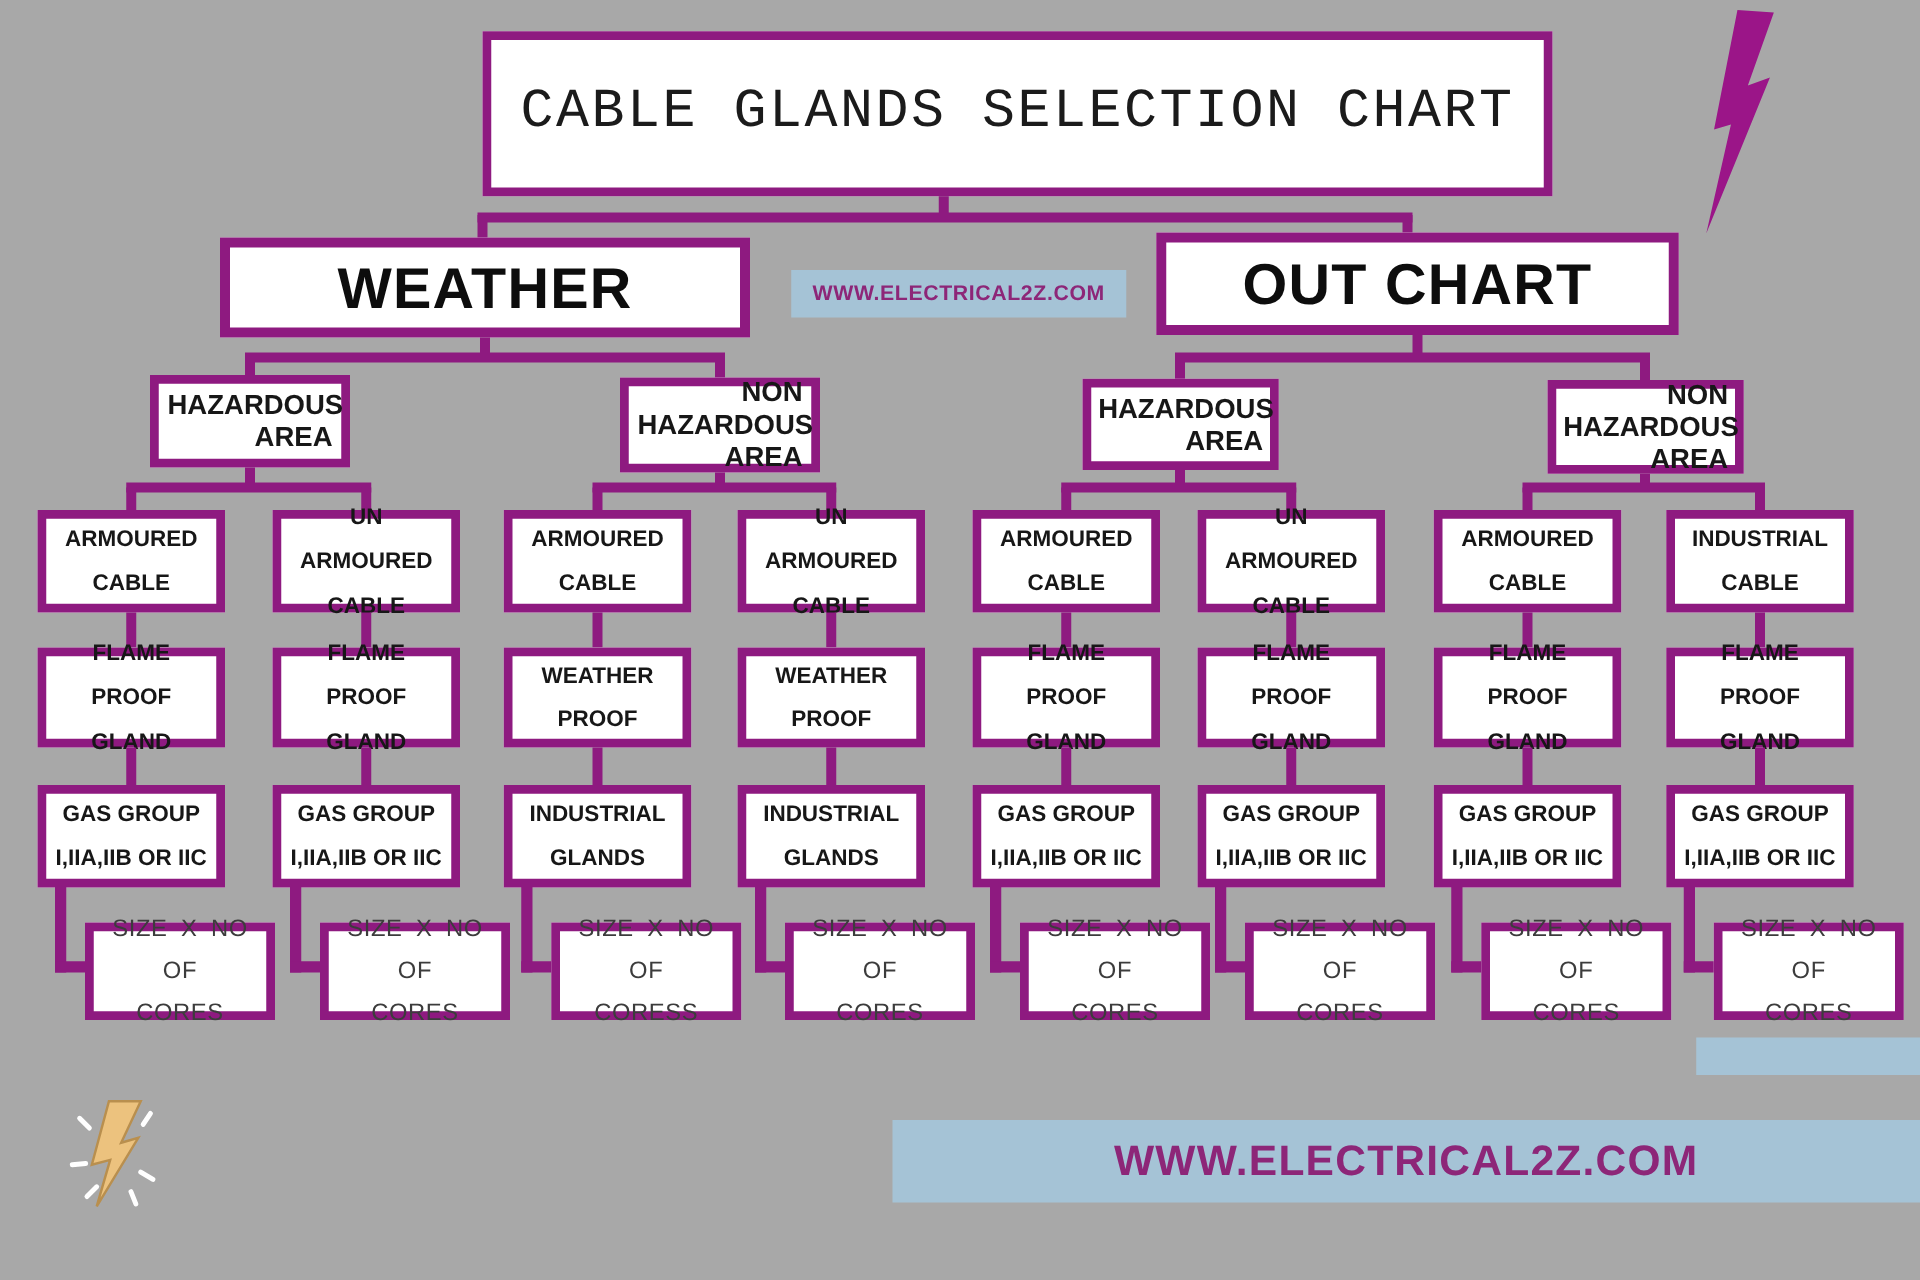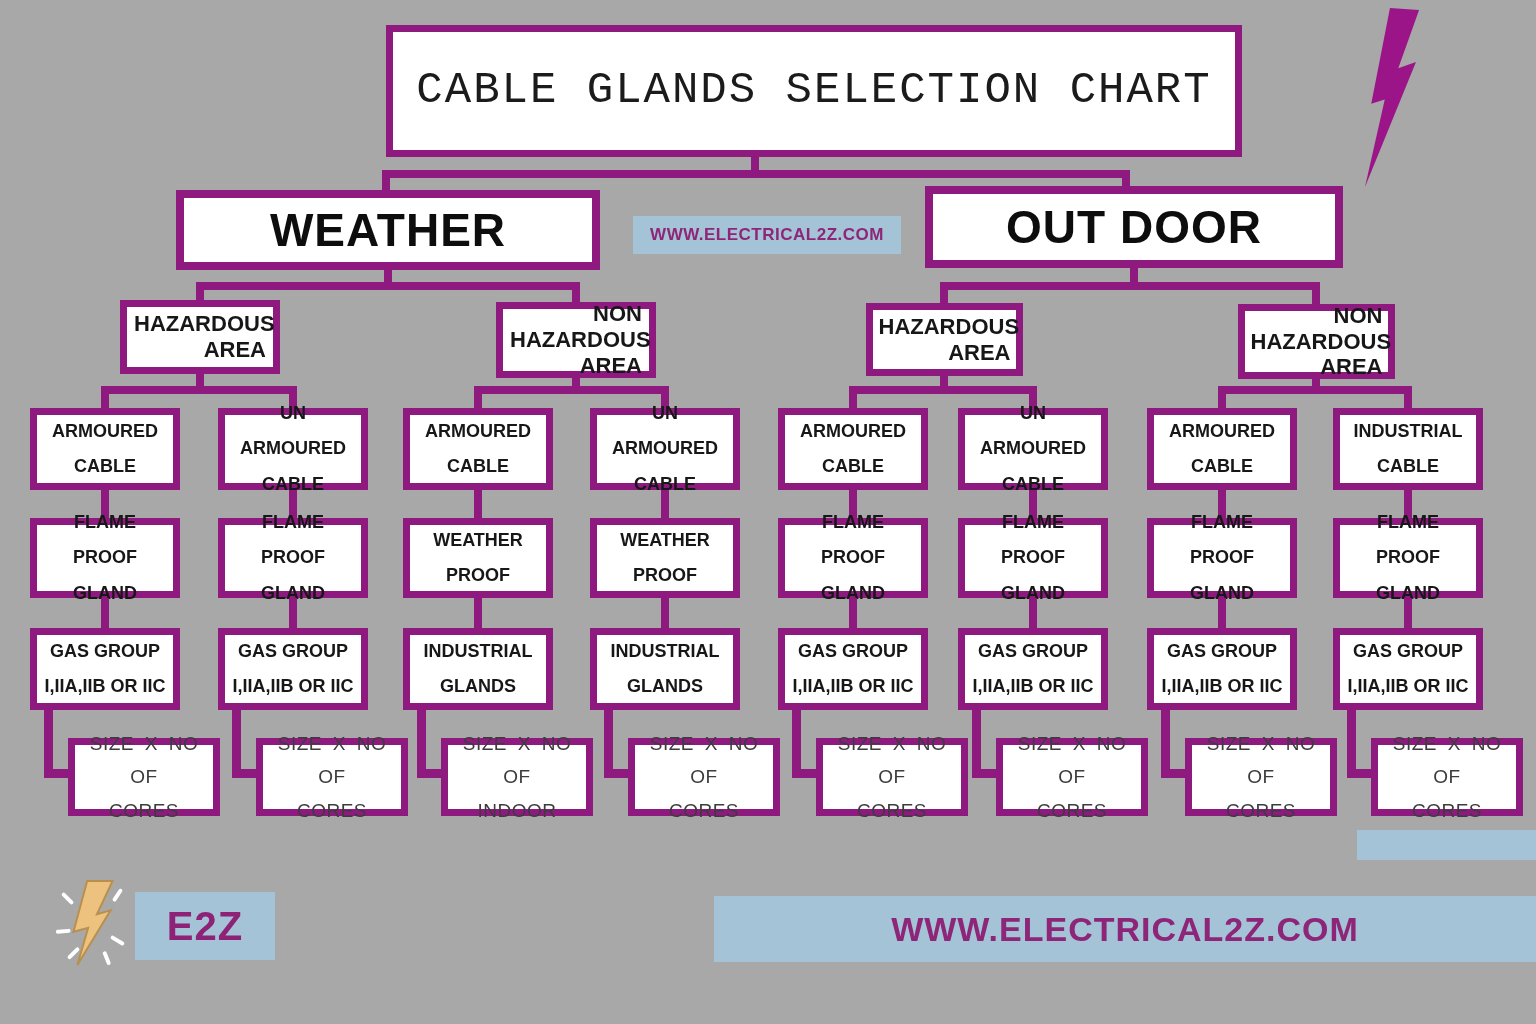--- a/index.html
+++ b/index.html
@@ -53,21 +53,21 @@
 
   <div class="cv" style="left:751px; top:157px; height:15px;"></div>
   <div class="ch" style="left:382px; top:170px; width:748px;"></div>
   <div class="cv" style="left:382px; top:172px; height:20px;"></div>
   <div class="cv" style="left:1122px; top:172px; height:16px;"></div>
 
   <div class="fbox branch-box" style="left:176px; top:190px; width:424px; height:80px;">
     <span>WEATHER</span>
   </div>
   <div class="fbox branch-box" style="left:925px; top:186px; width:418px; height:82px;">
-    <span>OUT DOOR</span>
+    <span>OUT CHART</span>
   </div>
 
   <div class="blue-strip mid-banner" style="left:633px; top:216px; width:268px; height:38px;">
     <span>WWW.ELECTRICAL2Z.COM</span>
   </div>
 
   <div class="cv" style="left:384px; top:270px; height:14px;"></div>
   <div class="ch" style="left:196px; top:282px; width:384px;"></div>
   <div class="cv" style="left:196px; top:284px; height:18px;"></div>
   <div class="cv" style="left:572px; top:284px; height:20px;"></div>
@@ -316,21 +316,21 @@
   </div>
   <div class="fbox size-box" style="left:256px; top:738px; width:152px; height:78px;">
     <span class="inner">
         <span class="ln">SIZE X NO OF</span>
         <span class="ln">CORES</span>
       </span>
   </div>
   <div class="fbox size-box" style="left:441px; top:738px; width:152px; height:78px;">
     <span class="inner">
         <span class="ln">SIZE X NO OF</span>
-        <span class="ln">INDOOR</span>
+        <span class="ln">CORESS</span>
       </span>
   </div>
   <div class="fbox size-box" style="left:628px; top:738px; width:152px; height:78px;">
     <span class="inner">
         <span class="ln">SIZE X NO OF</span>
         <span class="ln">CORES</span>
       </span>
   </div>
   <div class="fbox size-box" style="left:816px; top:738px; width:152px; height:78px;">
     <span class="inner">
@@ -364,21 +364,18 @@
       <line x1="14" y1="18" x2="22" y2="26"></line>
       <line x1="72" y1="14" x2="66" y2="23"></line>
       <line x1="8" y1="56" x2="19" y2="55"></line>
       <line x1="74" y1="68" x2="64" y2="62"></line>
       <line x1="20" y1="82" x2="28" y2="74"></line>
       <line x1="60" y1="88" x2="56" y2="78"></line>
     </g>
     <polygon points="38,4 64,4 48,38 62,34 28,90 39,52 24,56" fill="#ecc27e" stroke="#b98f4e" stroke-width="2"></polygon>
   </svg>
 
-  <div class="blue-strip e2z" style="left:135px; top:892px; width:140px; height:68px;">
-    <span>E2Z</span>
-  </div>
 
   <div class="blue-strip footer-banner" style="left:714px; top:896px; width:822px; height:66px;">
     <span>WWW.ELECTRICAL2Z.COM</span>
   </div>
 
 </div>
 
 </body></html>

